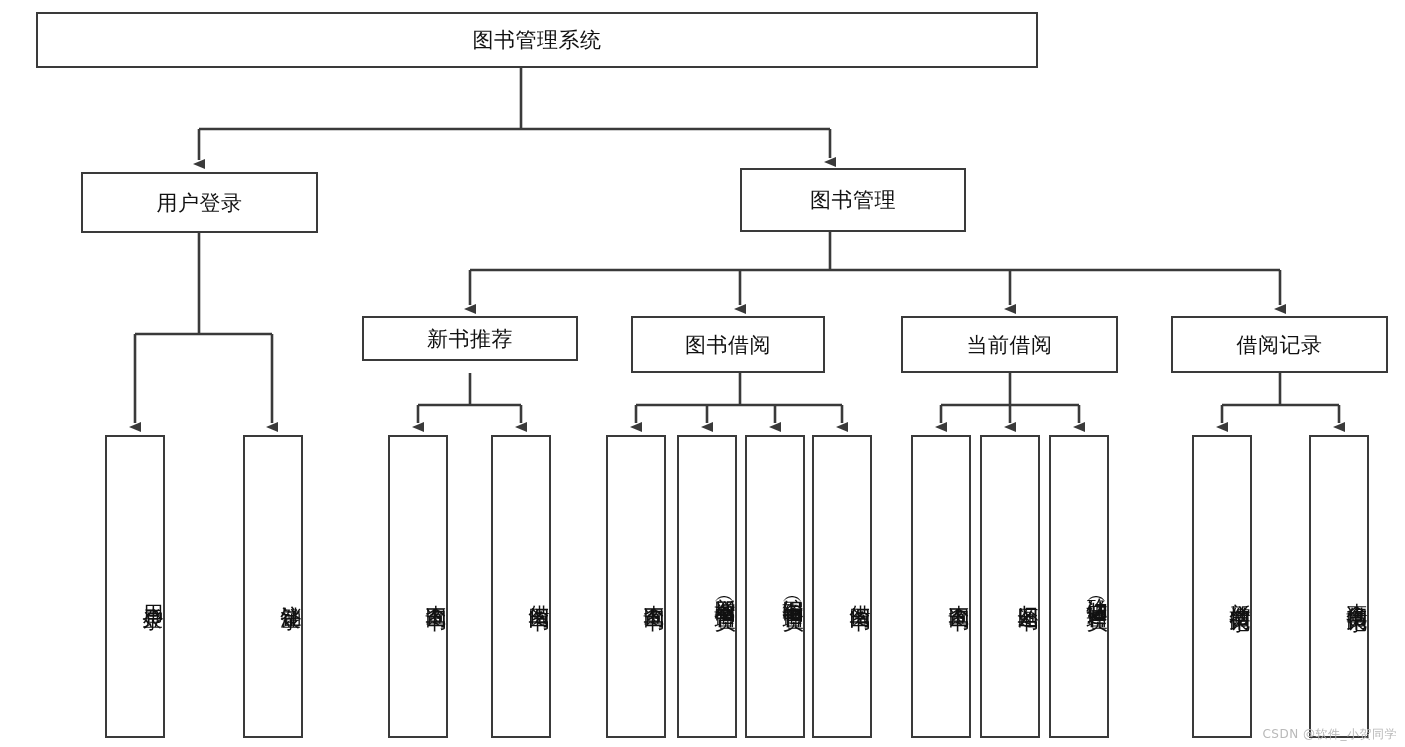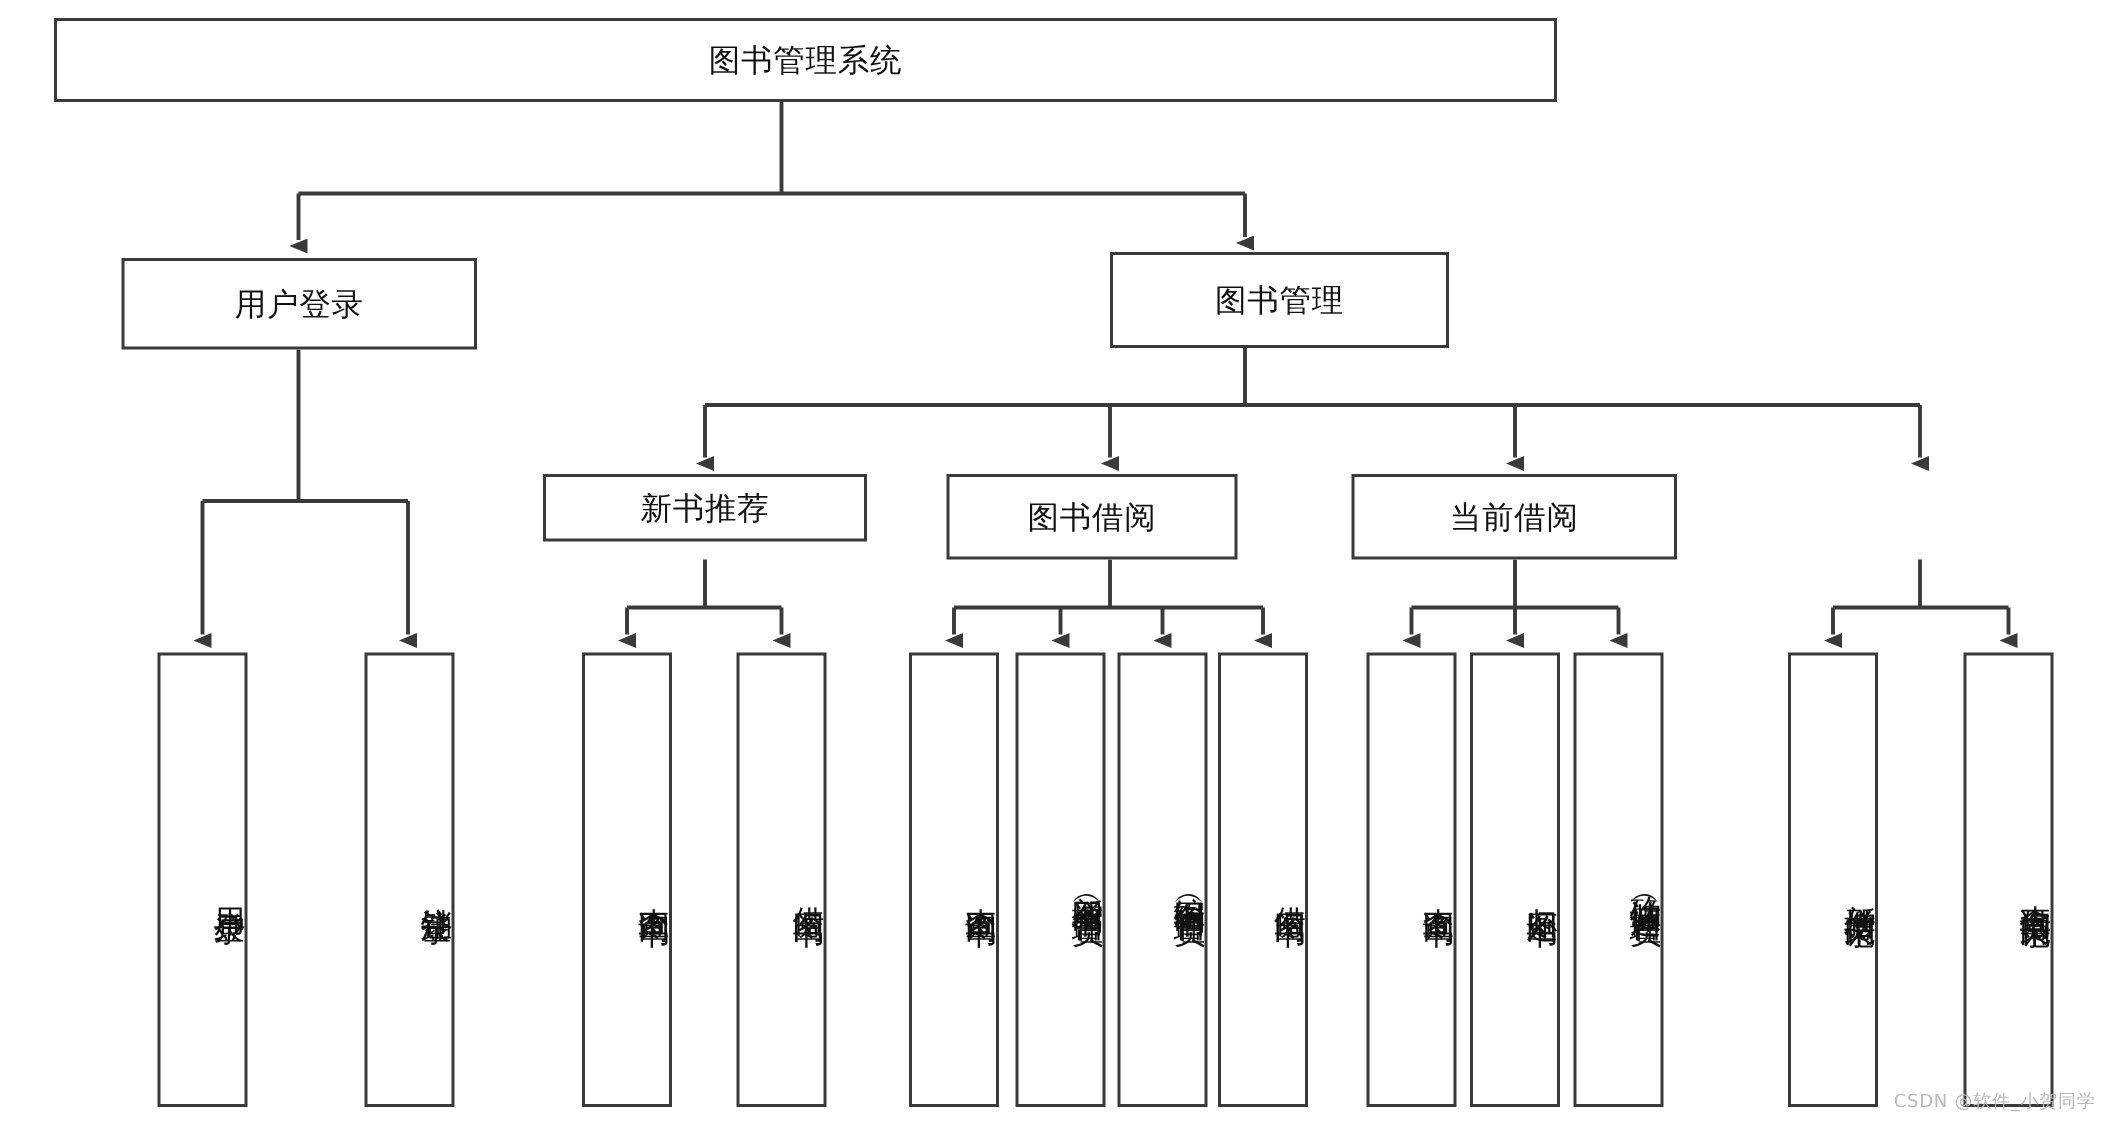--- a/index.html
+++ b/index.html
@@ -116,20 +116,21 @@
   </svg>
 
   <div class="node horiz" style="left:20px; top:12px; width:1002px; height:56px;margin-left:16px;">图书管理系统</div>
 
   <div class="node horiz" style="left:81px; top:172px; width:237px; height:61px;">用户登录</div>
   <div class="node horiz" style="left:712px; top:168px; width:226px; height:64px;margin-left:28px;">图书管理</div>
 
   <div class="node horiz" style="left:362px; top:316px; width:216px; height:45px;">新书推荐</div>
   <div class="node horiz" style="left:631px; top:316px; width:194px; height:57px;">图书借阅</div>
   <div class="node horiz" style="left:901px; top:316px; width:217px; height:57px;">当前借阅</div>
+  <div class="node horiz" style="left:1171px; top:316px; width:217px; height:57px;">借阅记录</div>
 
   <div class="node vert" style="left:105px; top:435px; width:60px; height:303px;">用户登录</div>
   <div class="node vert" style="left:243px; top:435px; width:60px; height:303px;">注销登录</div>
 
   <div class="node vert" style="left:388px; top:435px; width:60px; height:303px;">查询图书</div>
   <div class="node vert" style="left:491px; top:435px; width:60px; height:303px;">借阅图书</div>
 
   <div class="node vert" style="left:606px; top:435px; width:60px; height:303px;">查询图书</div>
   <div class="node vert tall-text" style="left:677px; top:435px; width:60px; height:303px;">新增图书（管理员）</div>
   <div class="node vert tall-text" style="left:745px; top:435px; width:60px; height:303px;">编辑图书（管理员）</div>

